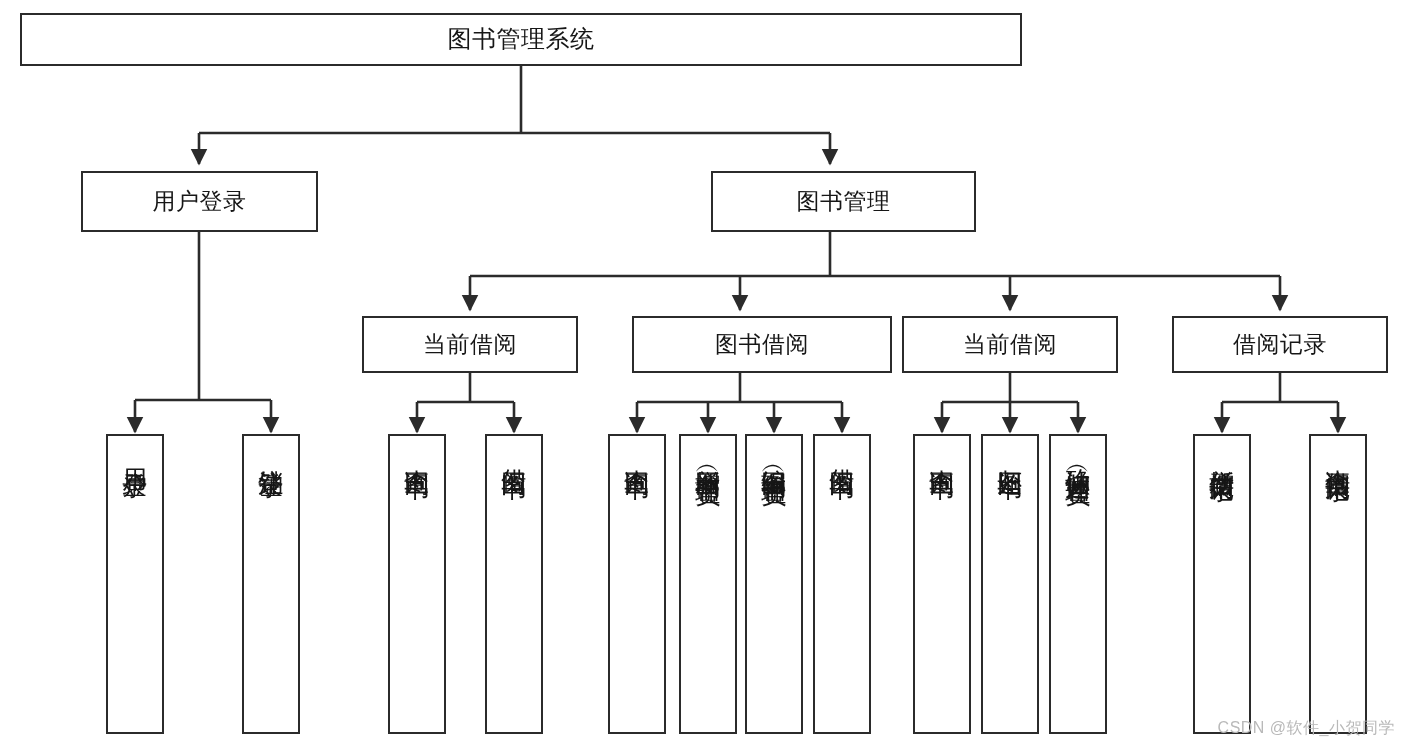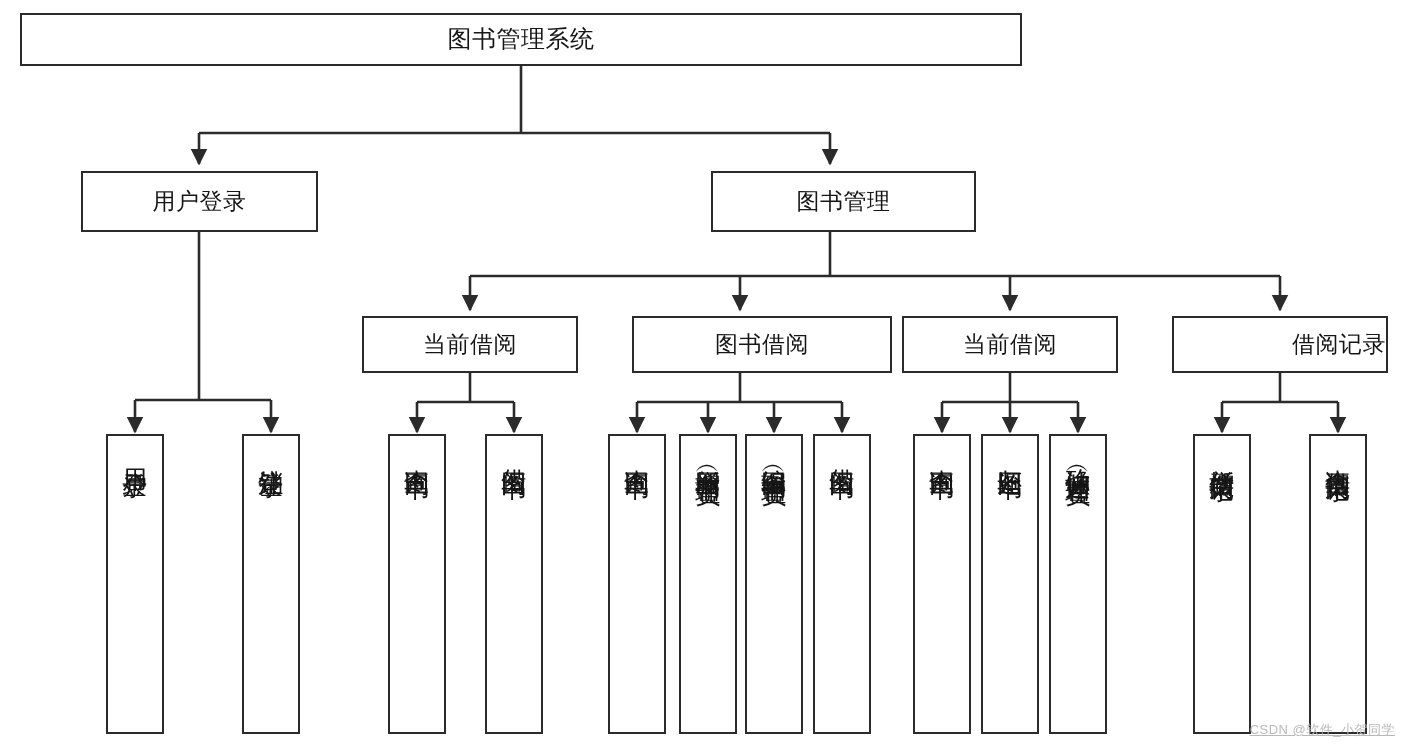--- a/index.html
+++ b/index.html
@@ -58,26 +58,25 @@
     text-orientation: upright;
     font-size: 25px;
     line-height: 1.05;
     letter-spacing: 2px;
     white-space: nowrap;
   }
   .watermark {
     position: absolute;
     right: 10px;
     bottom: 8px;
-    font-size: 13px;
+    font-size: 16px;
     color: #b9b9b9;
     letter-spacing: 0.5px;
     z-index: 5;
     white-space: nowrap;
-    text-decoration: underline;
   }
 </style>
 </head>
 <body>
 
 <div id="canvas">
 
   <svg id="wires" viewBox="0 0 1405 747">
     <defs>
       <marker id="arrow" viewBox="0 0 12 12" refX="10" refY="6" markerWidth="7" markerHeight="7" orient="auto-start-reverse">
@@ -142,21 +141,21 @@
 
   <div class="node horiz" style="left:362px; top:316px; width:216px; height:57px;">
     <span class="lbl">当前借阅</span>
   </div>
   <div class="node horiz" style="left:632px; top:316px; width:260px; height:57px;">
     <span class="lbl">图书借阅</span>
   </div>
   <div class="node horiz" style="left:902px; top:316px; width:216px; height:57px;">
     <span class="lbl">当前借阅</span>
   </div>
-  <div class="node horiz" style="left:1172px; top:316px; width:216px; height:57px;justify-content:flex-end;">
+  <div class="node horiz" style="left:1172px; top:316px; width:216px; height:57px;">
     <span class="lbl">借阅记录</span>
   </div>
 
   <div class="node vert" style="left:106px; top:434px; width:58px; height:300px;">
     <span class="lbl">用户登录</span>
   </div>
   <div class="node vert" style="left:242px; top:434px; width:58px; height:300px;">
     <span class="lbl">注销登录</span>
   </div>
 

